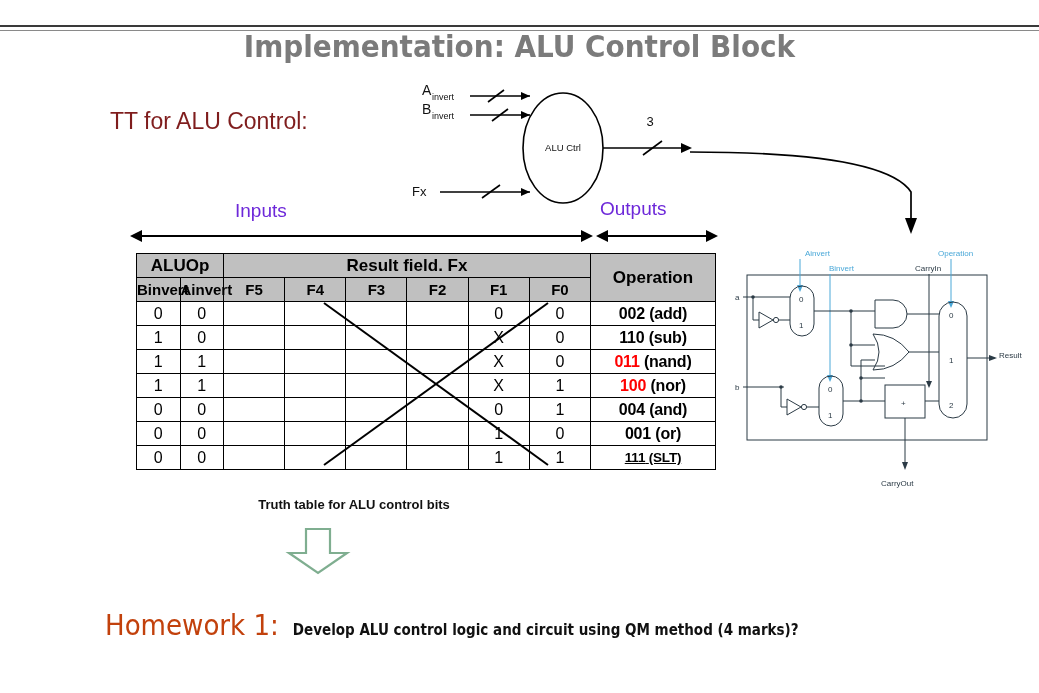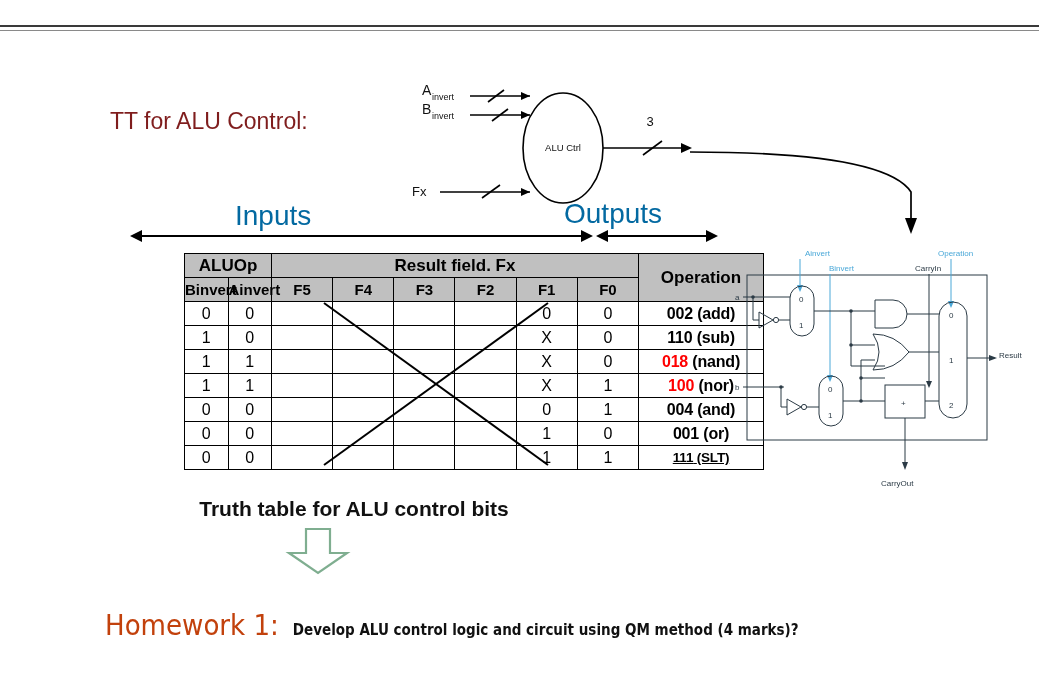--- a/index.html
+++ b/index.html
@@ -18,53 +18,53 @@
   .title{position:absolute;left:0;top:28px;width:1039px;text-align:center;
     font-family:"DejaVu Sans Condensed","Liberation Sans",sans-serif;
     font-weight:bold;font-size:31px;letter-spacing:0px;color:#7b7b7b;
     text-shadow:0 1px 0 #ffffff;white-space:nowrap;}
 
   
   .tt-label{position:absolute;left:110px;top:108px;font-size:23px;color:#7f1d1d;
     font-family:"Liberation Sans",sans-serif;white-space:nowrap;}
 
   
-  .io-label{position:absolute;font-size:28px;color:#0369a1;white-space:nowrap;}
+  .io-label{position:absolute;font-size:19px;color:#6d28d9;white-space:nowrap;}
   .inputs-label{left:235px;top:200px;}
-  .outputs-label{left:564px;top:198px;}
+  .outputs-label{left:600px;top:198px;}
 
   
   .blockdiag{position:absolute;left:400px;top:78px;}
   .spanarrows{position:absolute;left:130px;top:225px;}
   .curvearrow{position:absolute;left:600px;top:130px;}
   .greenarrow{position:absolute;left:275px;top:527px;}
   .circuitwrap{position:absolute;left:733px;top:242px;}
 
   
   .tt-wrap{position:absolute;left:136px;top:253px;width:580px;}
   table.tt{border-collapse:collapse;width:580px;table-layout:fixed;
-    font-family:"Liberation Sans",sans-serif;margin-left:48px;}
+    font-family:"Liberation Sans",sans-serif;}
   table.tt th,table.tt td{
     border:1.5px solid #000;text-align:center;vertical-align:middle;
     padding:0;height:23px;background:#fff;color:#000;}
   table.tt thead th{background:#c0c0c0;font-weight:bold;}
   th.h-top{font-size:17px;height:25px;}
   th.h-sub{font-size:15px;height:21px;}
   td.bit{font-size:16px;color:#1a1a1a;height:24px;}
   td.op{font-weight:bold;font-size:16px;letter-spacing:-0.2px;}
   td.op.small{font-size:13.5px;text-decoration:underline;}
   .opred{color:#ff0000;}
   .col-bin{width:86px;} .col-ain{width:98px;}
   .col-f{width:38px;} .col-op{width:124px;}
   
   .xover{position:absolute;pointer-events:none;}
 
   
   .caption{position:absolute;left:0;top:497px;width:708px;text-align:center;
-    font-size:21px;font-weight:bold;color:#111;}
+    font-size:13px;font-weight:bold;color:#111;}
 
   
   .hw{position:absolute;left:105px;top:608px;display:flex;align-items:baseline;gap:14px;}
   .hw-label{font-family:"DejaVu Sans Condensed","Liberation Sans",sans-serif;
     font-size:29px;font-weight:400;color:#c2410c;white-space:nowrap;}
   .hw-text{font-family:"DejaVu Sans Condensed","Liberation Sans",sans-serif;
     font-size:15px;font-weight:bold;color:#111;white-space:nowrap;}
 
   svg{display:block;overflow:visible;}
   .stk{stroke:#000;fill:none;}
@@ -73,20 +73,21 @@
   .glabel{font-family:"Liberation Sans",sans-serif;font-size:8px;fill:#2b3a45;}
   .glabel-cy{font-family:"Liberation Sans",sans-serif;font-size:8px;fill:#4aa8d8;}
 </style>
 </head>
 <body>
 
 <div class="slide">
 
   <div class="top-rule"></div>
 
+  <div class="title">Implementation: ALU Control Block</div>
 
   <div class="tt-label">TT for ALU Control:</div>
 
   <div class="blockdiag">
     <svg width="340" height="145" viewBox="0 0 340 145">
       <ellipse cx="163" cy="70" rx="40" ry="55" class="stk" stroke-width="1.6"></ellipse>
       <text x="163" y="73" text-anchor="middle" font-size="9.5" font-family="Liberation Sans, sans-serif" fill="#111">ALU Ctrl</text>
 
       <text x="22" y="17" font-size="14" font-family="Liberation Sans, sans-serif" fill="#111">A</text>
       <text x="32" y="22" font-size="9" font-family="Liberation Sans, sans-serif" fill="#111">invert</text>
@@ -177,21 +178,21 @@
           </tr>
           <tr>
             <td class="bit col-bin">1</td>
             <td class="bit col-ain">1</td>
             <td class="bit col-f"></td>
             <td class="bit col-f"></td>
             <td class="bit col-f"></td>
             <td class="bit col-f"></td>
             <td class="bit col-f">X</td>
             <td class="bit col-f">0</td>
-            <td class="op"><span class="opred">018</span> <span>(nand)</span></td>
+            <td class="op"><span class="opred">011</span> <span>(nand)</span></td>
           </tr>
           <tr>
             <td class="bit col-bin">1</td>
             <td class="bit col-ain">1</td>
             <td class="bit col-f"></td>
             <td class="bit col-f"></td>
             <td class="bit col-f"></td>
             <td class="bit col-f"></td>
             <td class="bit col-f">X</td>
             <td class="bit col-f">1</td>

